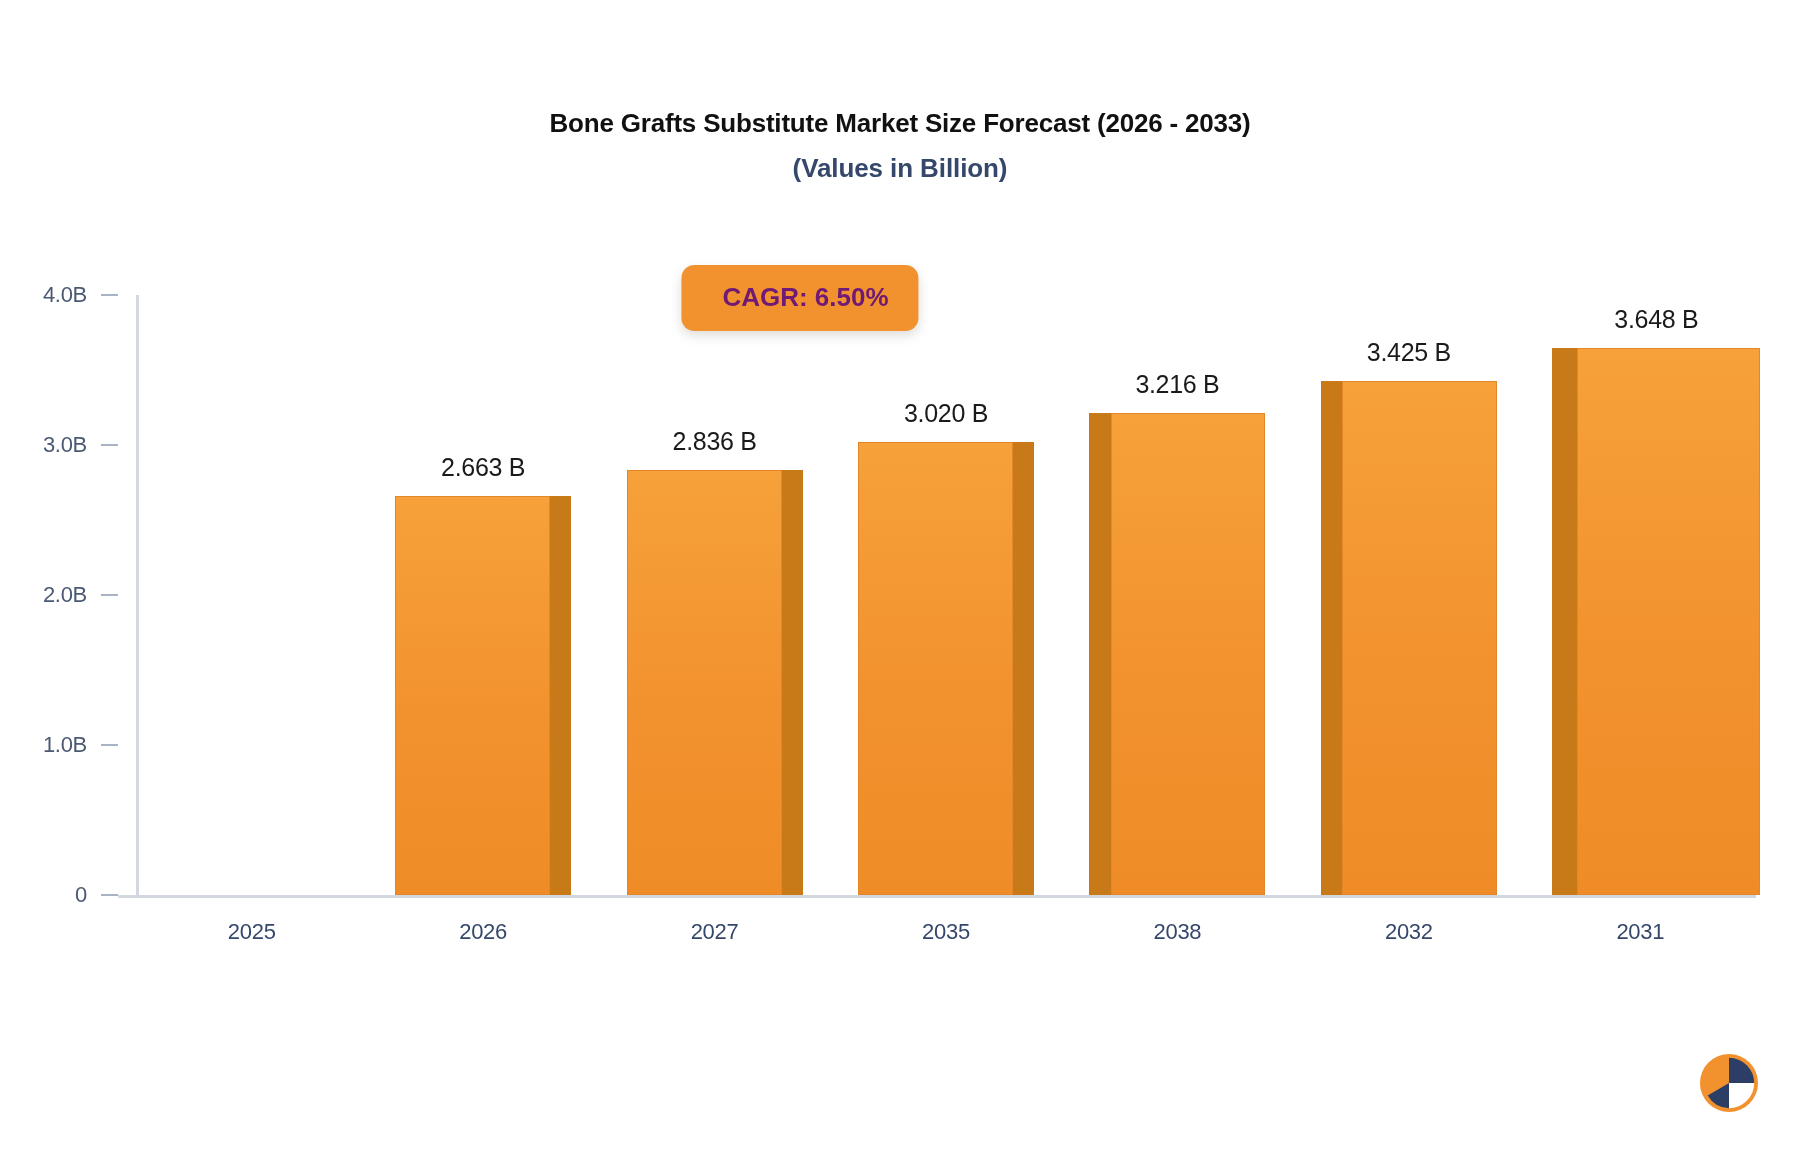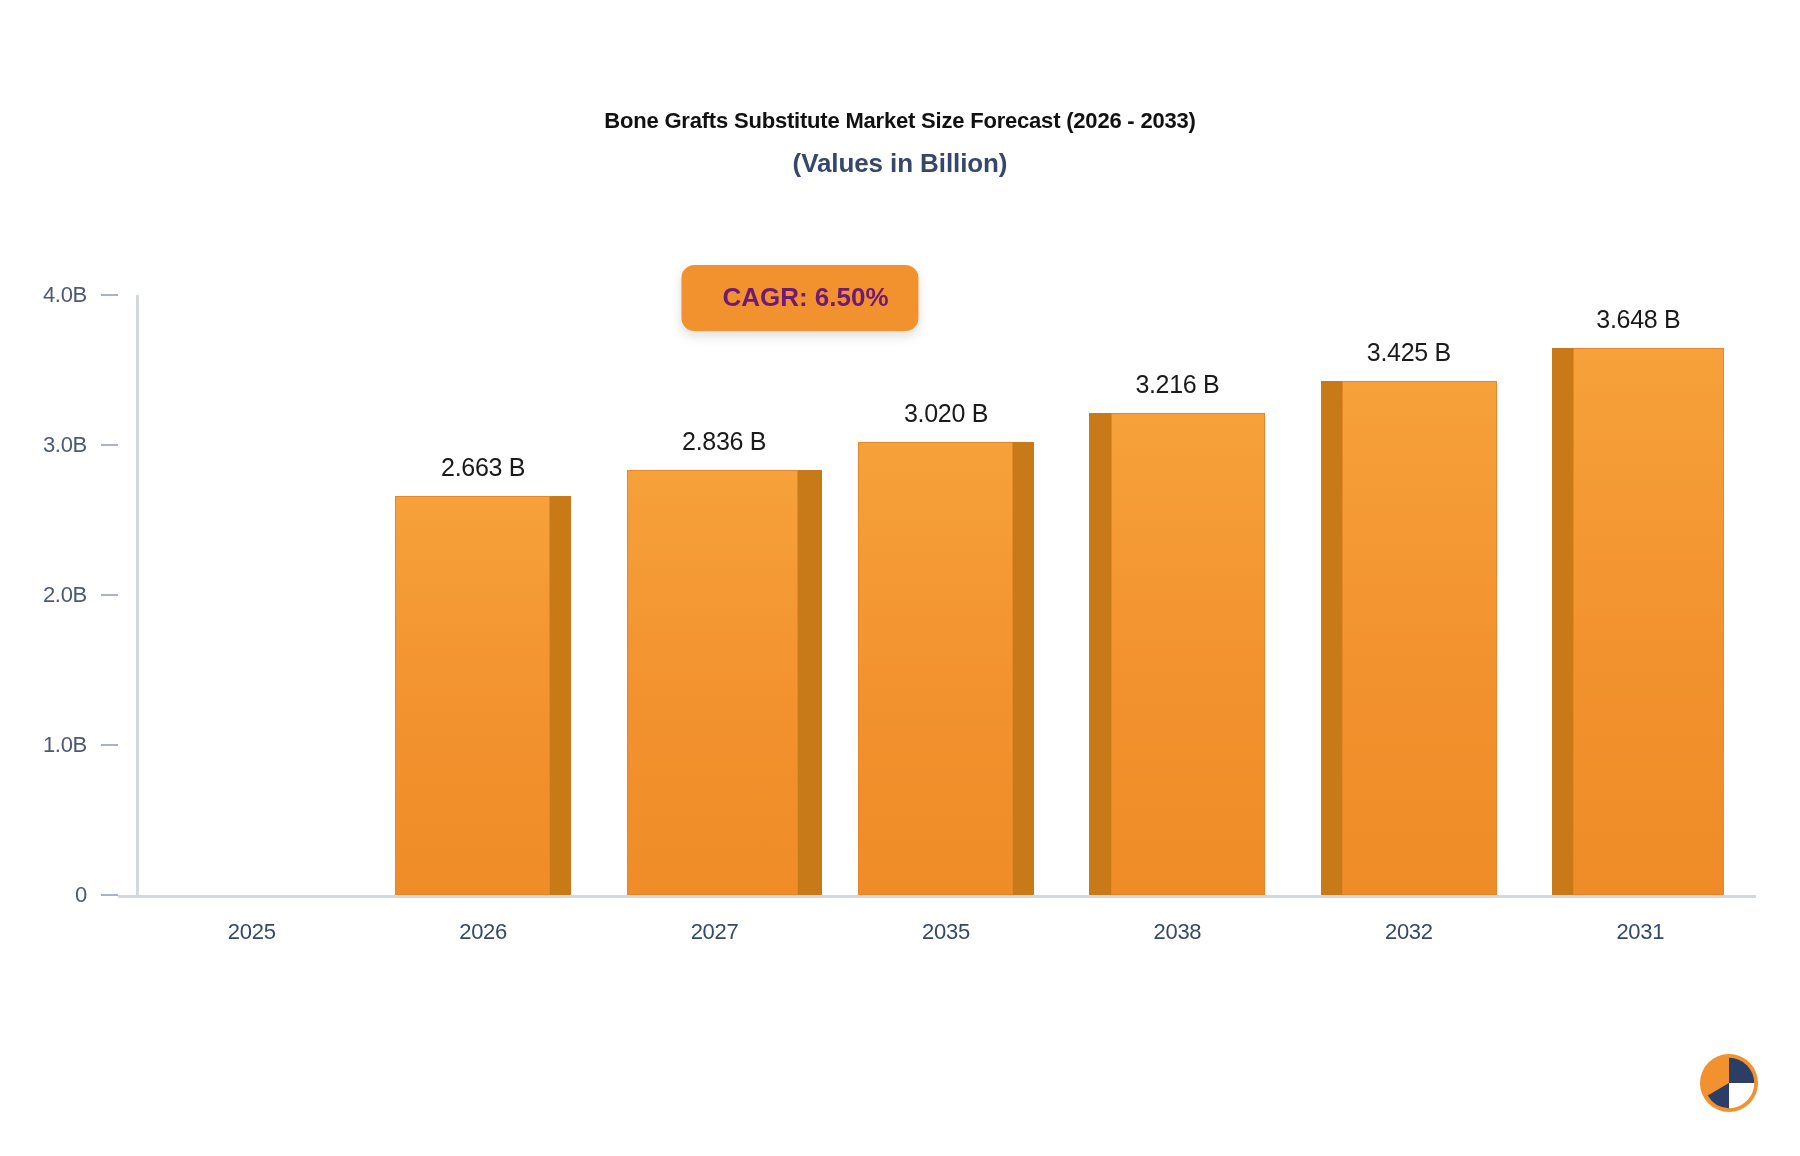--- a/index.html
+++ b/index.html
@@ -7,21 +7,21 @@
     width: 1800px; height: 1156px;
     background: #ffffff;
     font-family: "Liberation Sans", sans-serif;
     overflow: hidden;
   }
   .page { position: relative; width: 1800px; height: 1156px; background:#fff; }
 
   
   .title-block { position: absolute; left: 0; top: 108px; width: 1800px; text-align: center; }
   .chart-title {
-    font-size: 22px; font-weight: bold; color: #111111;
+    font-size: 26px; font-weight: bold; color: #111111;
     letter-spacing: -0.2px; line-height: 1.2;
   }
   .chart-subtitle {
     margin-top: 14px; font-size: 26px; font-weight: bold;
     color: #35486b; letter-spacing: -0.1px;
   }
 
   
   .cagr-badge {
     position: absolute; left: 800px; top: 265px;
@@ -132,21 +132,21 @@
         <div class="ytick" style="top: 600px;"><span class="lbl">0</span><span class="dash"></span></div>
       </div>
     <div class="bars" id="bars">
         <div class="bar-slot" style="left: 259.2px; width: 175.886px;">
           <div class="bar-3d" style="height: 399.45px;">
             <div class="bar-side"></div>
             <div class="bar-front"></div>
             <div class="bar-value">2.663 B</div>
           </div>
         </div>
-        <div class="bar-slot" style="left: 490.629px; width: 195px;">
+        <div class="bar-slot" style="left: 490.629px; width: 176px;">
           <div class="bar-3d" style="height: 425.4px;">
             <div class="bar-side"></div>
             <div class="bar-front"></div>
             <div class="bar-value">2.836 B</div>
           </div>
         </div>
         <div class="bar-slot" style="left: 722.057px; width: 175.886px;">
           <div class="bar-3d" style="height: 453px;">
             <div class="bar-side"></div>
             <div class="bar-front"></div>
@@ -160,21 +160,21 @@
             <div class="bar-value">3.216 B</div>
           </div>
         </div>
         <div class="bar-slot" style="left: 1184.91px; width: 175.886px;">
           <div class="bar-3d" style="height: 513.75px;">
             <div class="bar-side left-face"></div>
             <div class="bar-front shift-right"></div>
             <div class="bar-value">3.425 B</div>
           </div>
         </div>
-        <div class="bar-slot" style="left: 1416.34px; width: 172px;">
+        <div class="bar-slot" style="left: 1416.34px; width: 208px;">
           <div class="bar-3d" style="height: 547.2px;">
             <div class="bar-side left-face"></div>
             <div class="bar-front shift-right"></div>
             <div class="bar-value">3.648 B</div>
           </div>
         </div>
       </div>
     <div id="xlabels">
         <div class="xlabel" style="left: 0px; width: 231.429px;">2025</div>
         <div class="xlabel" style="left: 231.429px; width: 231.429px;">2026</div>

